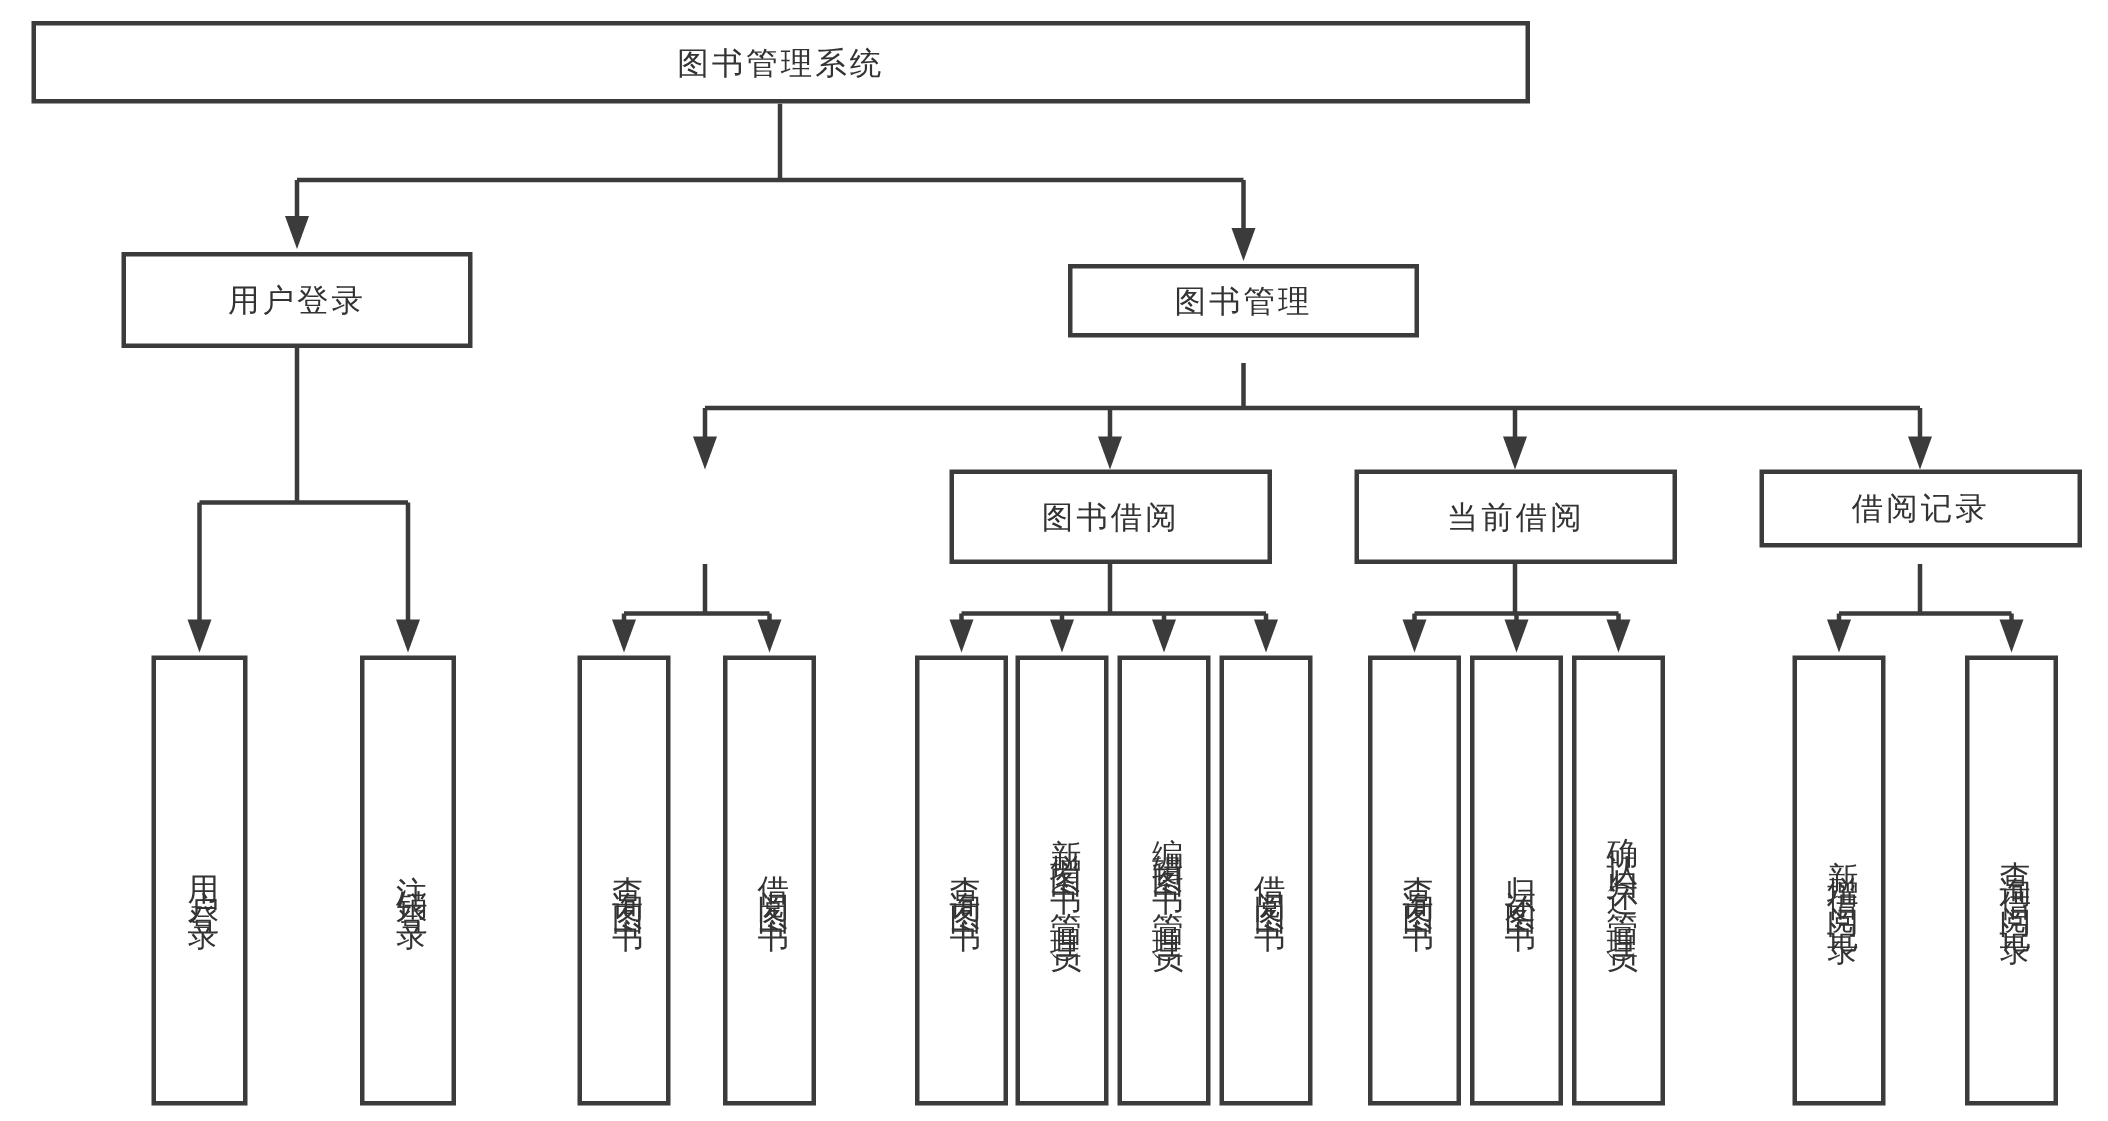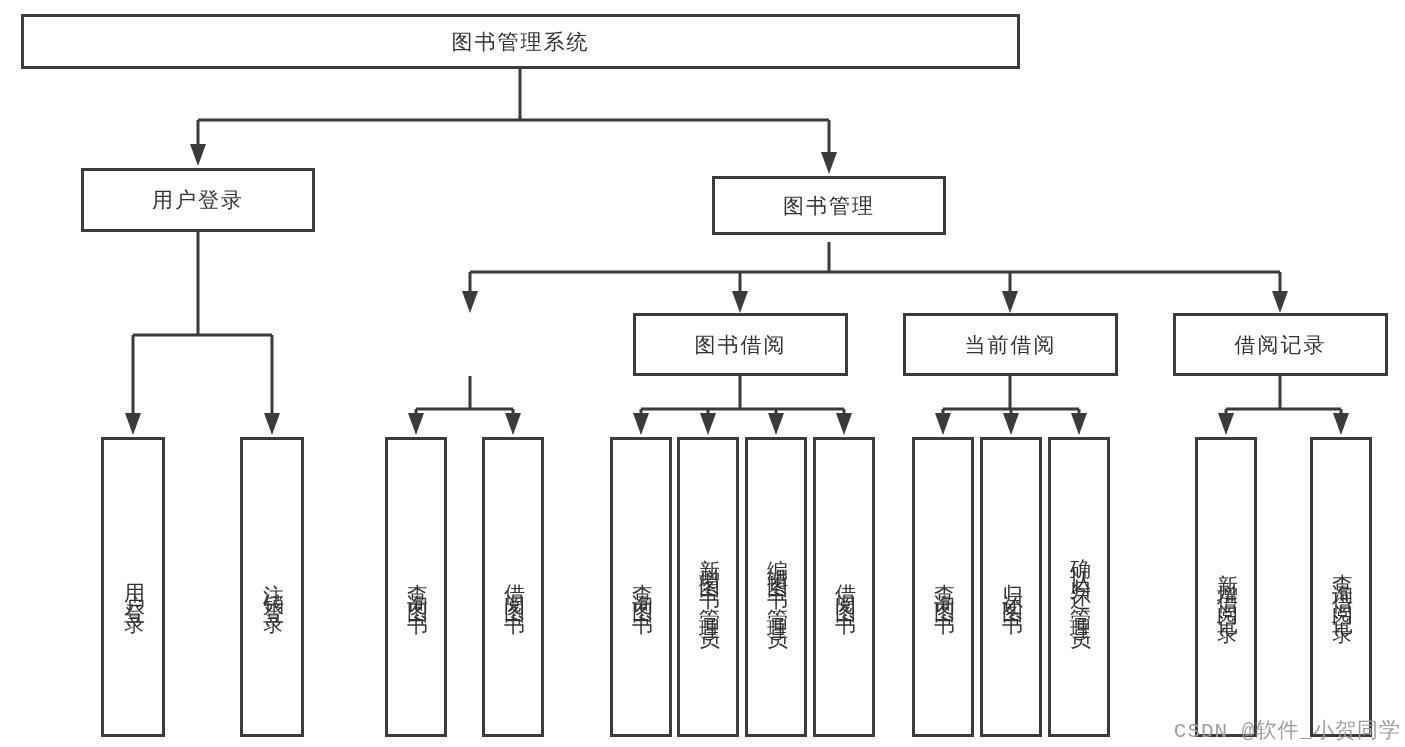--- a/index.html
+++ b/index.html
@@ -104,31 +104,31 @@
     </g>
   </svg>
 
   <div class="box hbox" style="left:21px;top:14px;width:999px;height:55px">
     <span>图书管理系统</span>
   </div>
 
   <div class="box hbox" style="left:81px;top:168px;width:234px;height:64px">
     <span>用户登录</span>
   </div>
-  <div class="box hbox" style="left:712px;top:176px;width:234px;height:59px">
+  <div class="box hbox" style="left:712px;top:176px;width:234px;height:49px">
     <span>图书管理</span>
   </div>
 
   <div class="box hbox" style="left:633px;top:313px;width:215px;height:63px">
     <span>图书借阅</span>
   </div>
   <div class="box hbox" style="left:903px;top:313px;width:215px;height:63px">
     <span>当前借阅</span>
   </div>
-  <div class="box hbox" style="left:1173px;top:313px;width:215px;height:63px">
+  <div class="box hbox" style="left:1173px;top:313px;width:215px;height:52px">
     <span>借阅记录</span>
   </div>
 
   <div class="box vbox" style="left:101px;top:437px;width:64px;height:300px">
     <span>用户登录</span>
   </div>
   <div class="box vbox" style="left:240px;top:437px;width:64px;height:300px">
     <span>注销登录</span>
   </div>
 
@@ -162,14 +162,13 @@
     <span>确认归还（管理员）</span>
   </div>
 
   <div class="box vbox" style="left:1195px;top:437px;width:62px;height:300px">
     <span>新增借阅记录</span>
   </div>
   <div class="box vbox" style="left:1310px;top:437px;width:62px;height:300px">
     <span>查询借阅记录</span>
   </div>
 
-  <div class="watermark">CSDN @软件_小贺同学</div>
 </div>
 
 </body></html>

